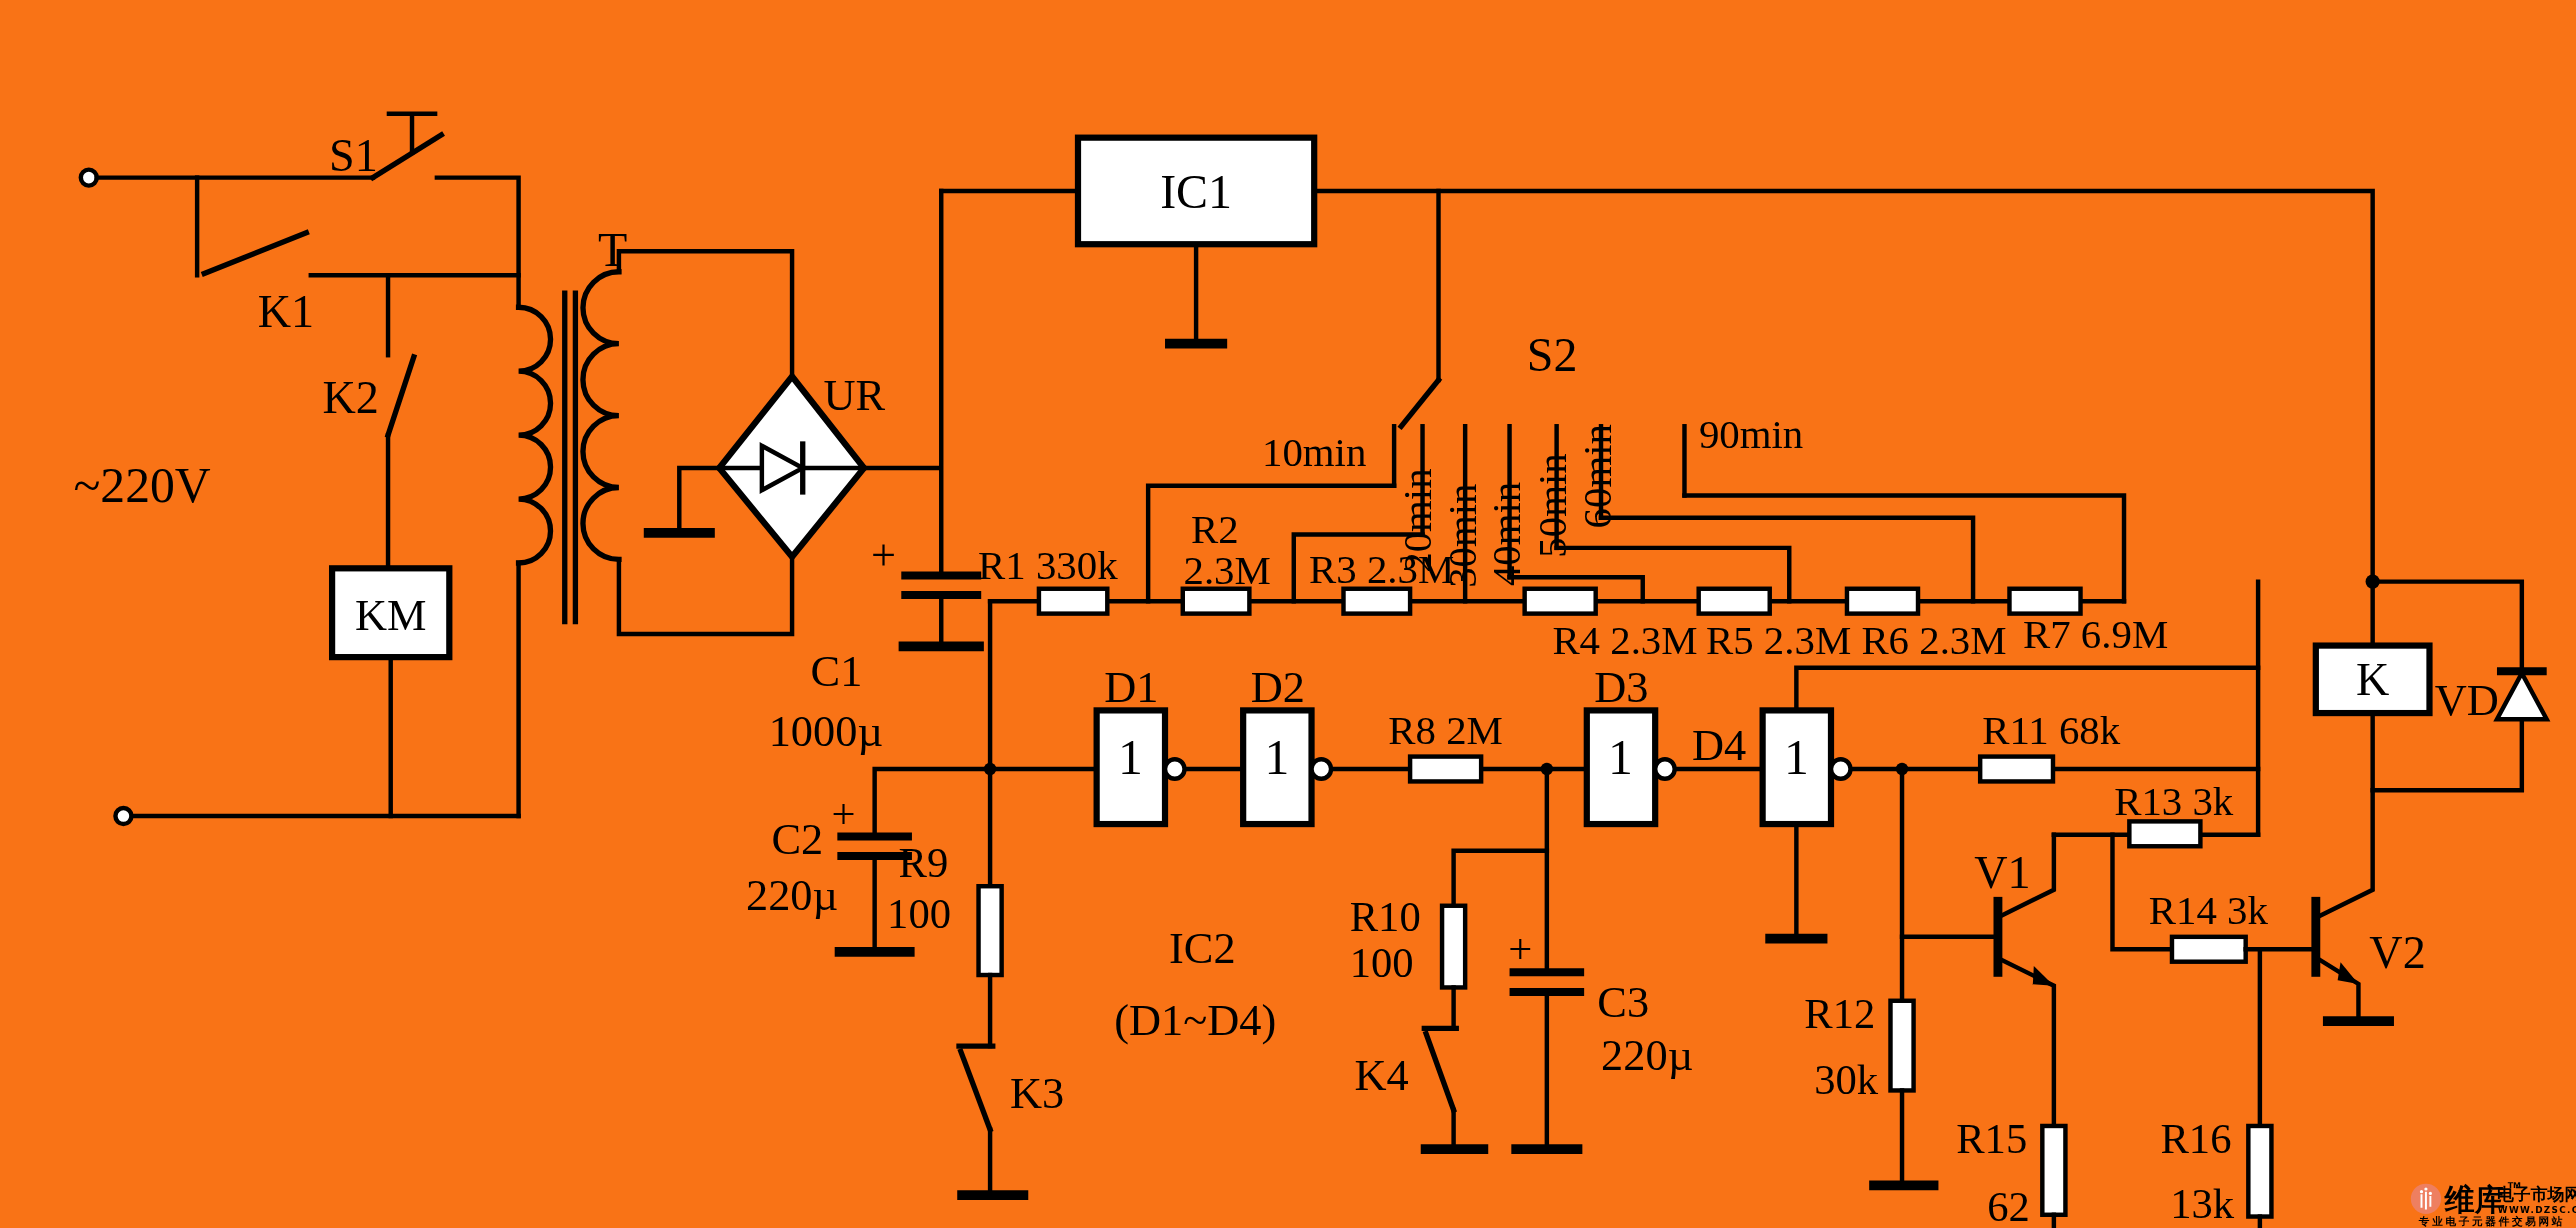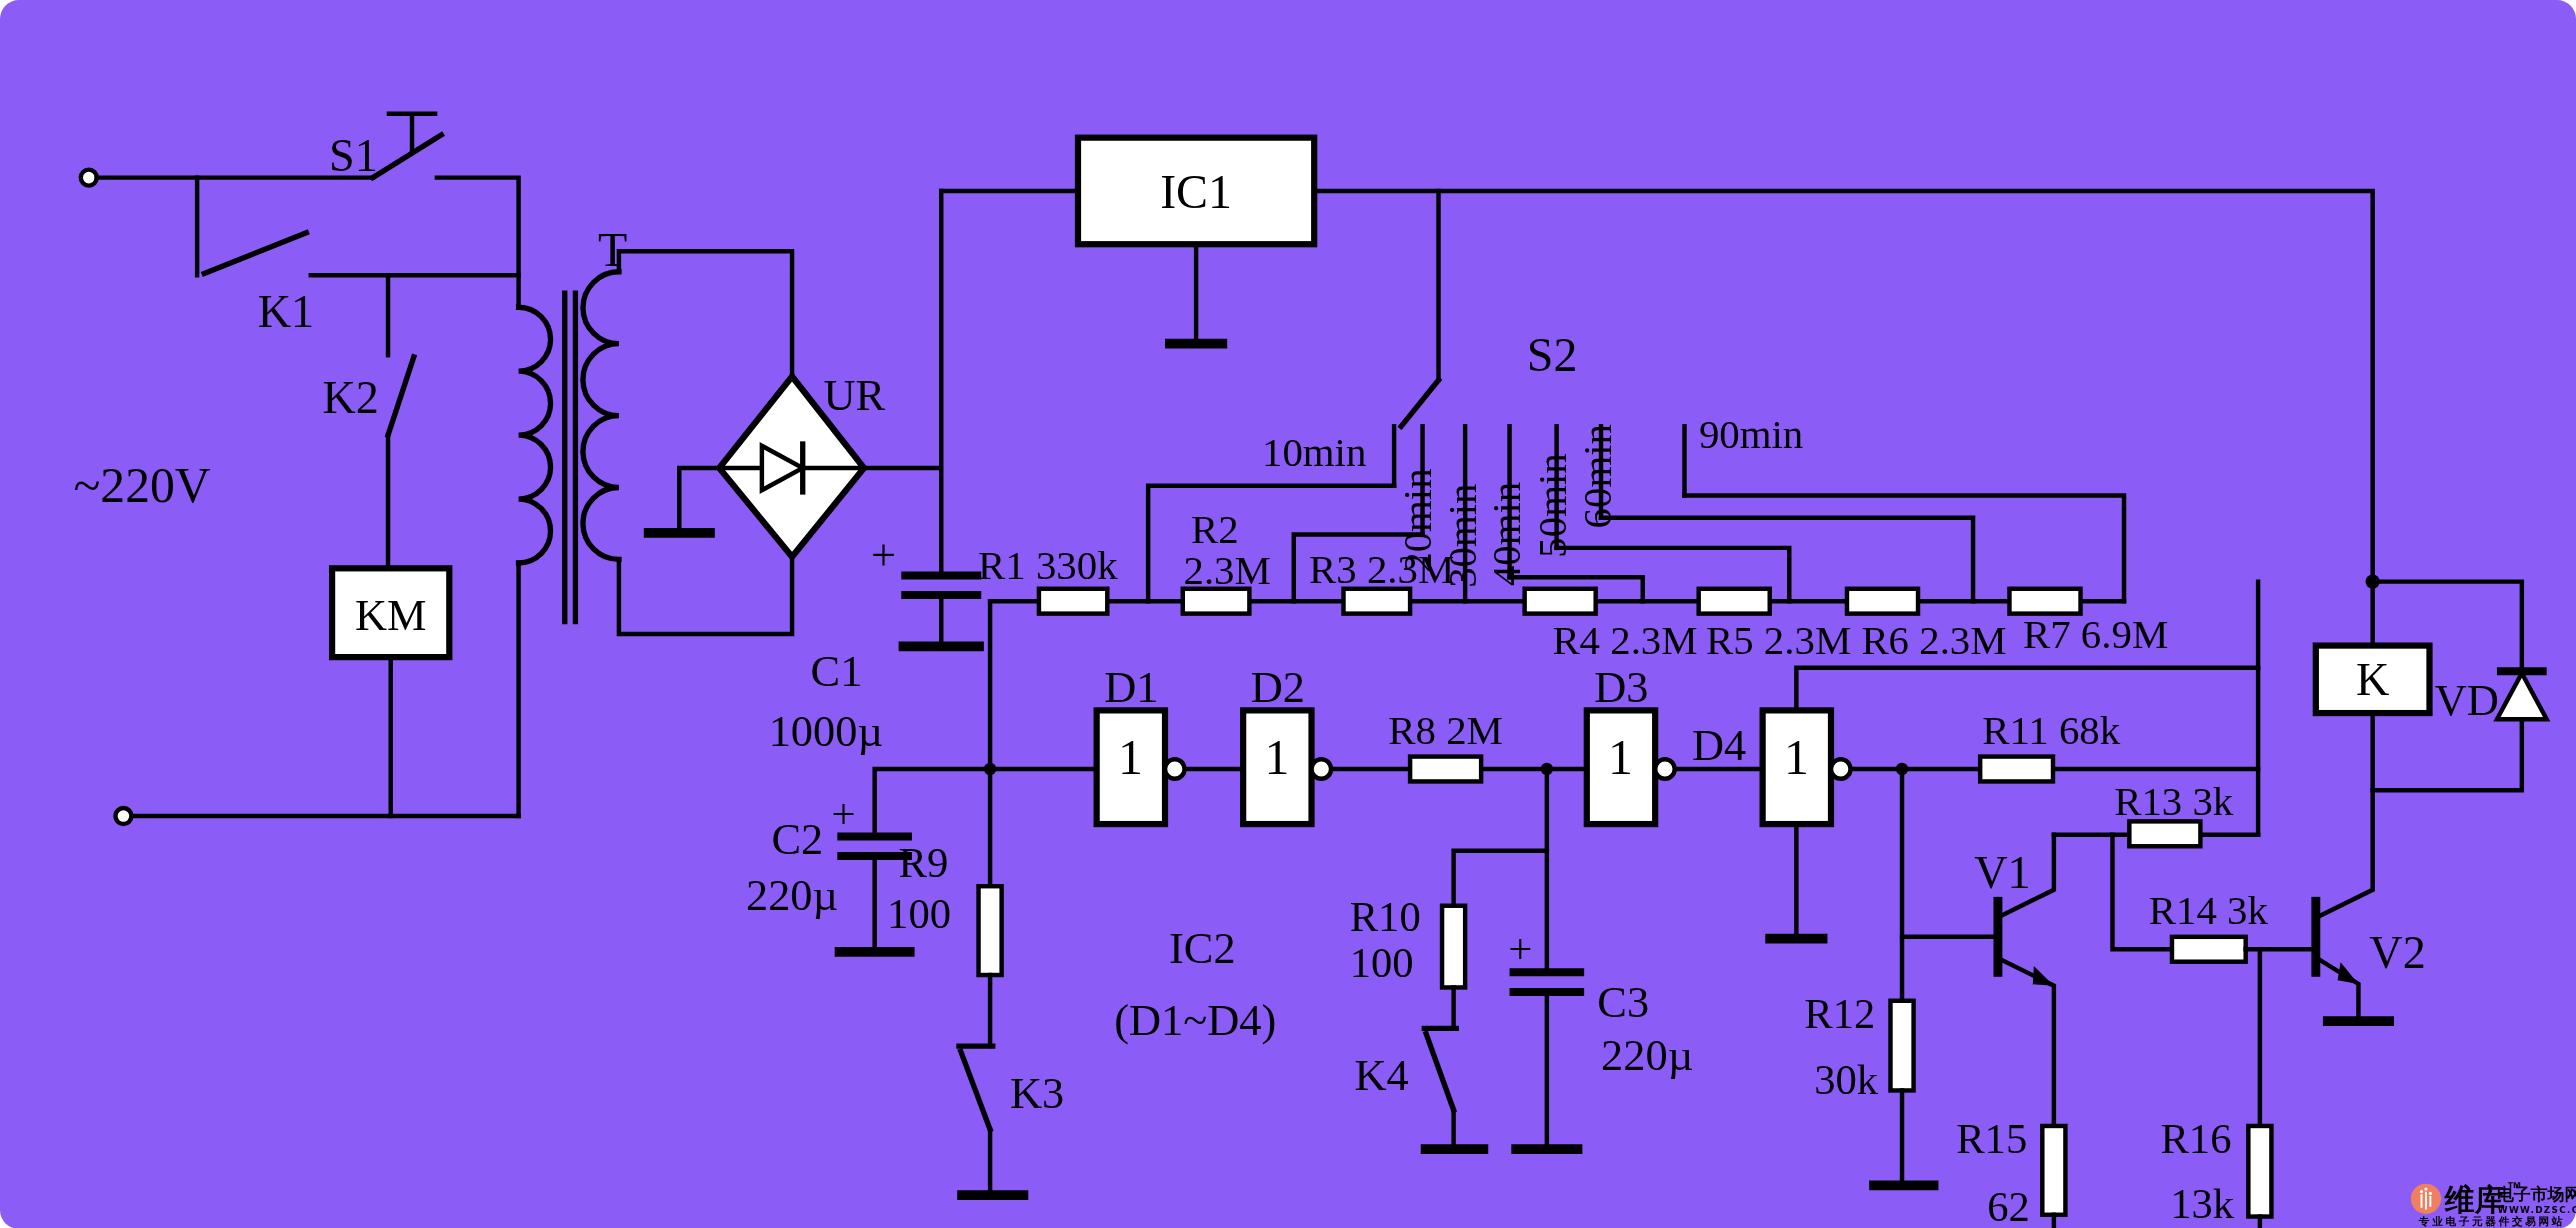--- a/index.html
+++ b/index.html
@@ -1,16 +1,16 @@
 <!DOCTYPE html>
 <html style="font-size:14px"><head>
 <meta charset="utf-8">
 <style>
   html,body{margin:0;padding:0;background:#ffffff;}
-  .page{width:2576px;height:1229px;position:relative;background:#8b5cf6;overflow:hidden;border-radius:19px;}
+  .page{width:2576px;height:1229px;position:relative;background:#f97316;overflow:hidden;}
   svg{display:block;}
   text{font-family:"Liberation Serif","DejaVu Serif",serif;fill:#000;}
   .wm-text{font-family:"DejaVu Sans","Liberation Sans",sans-serif;font-weight:bold;}
   .w{stroke:#000;stroke-width:5;fill:none;stroke-linecap:square;}
   .w6{stroke:#000;stroke-width:6;fill:none;stroke-linecap:square;}
   .body{fill:#fff;stroke:#000;stroke-width:5;}
   .box{fill:#fff;stroke:#000;stroke-width:7;}
   .gnd{stroke:#000;stroke-width:11;fill:none;stroke-linecap:butt;}
   .plate{stroke:#000;stroke-width:9;fill:none;stroke-linecap:butt;}
   .bar{stroke:#000;stroke-width:10;fill:none;stroke-linecap:butt;}

